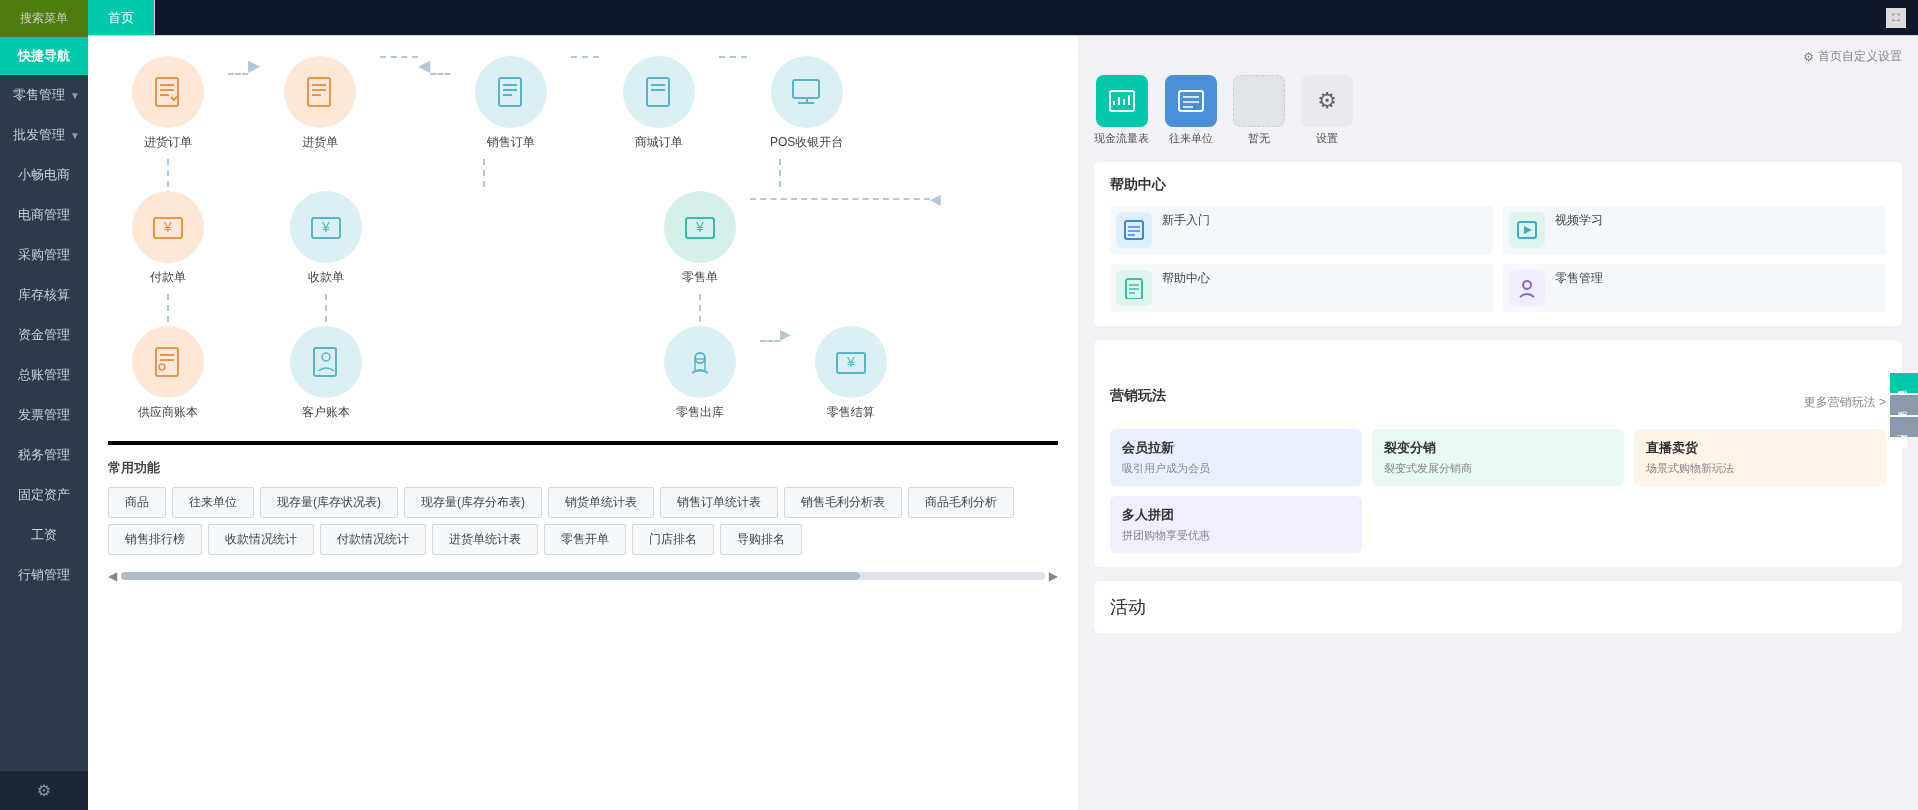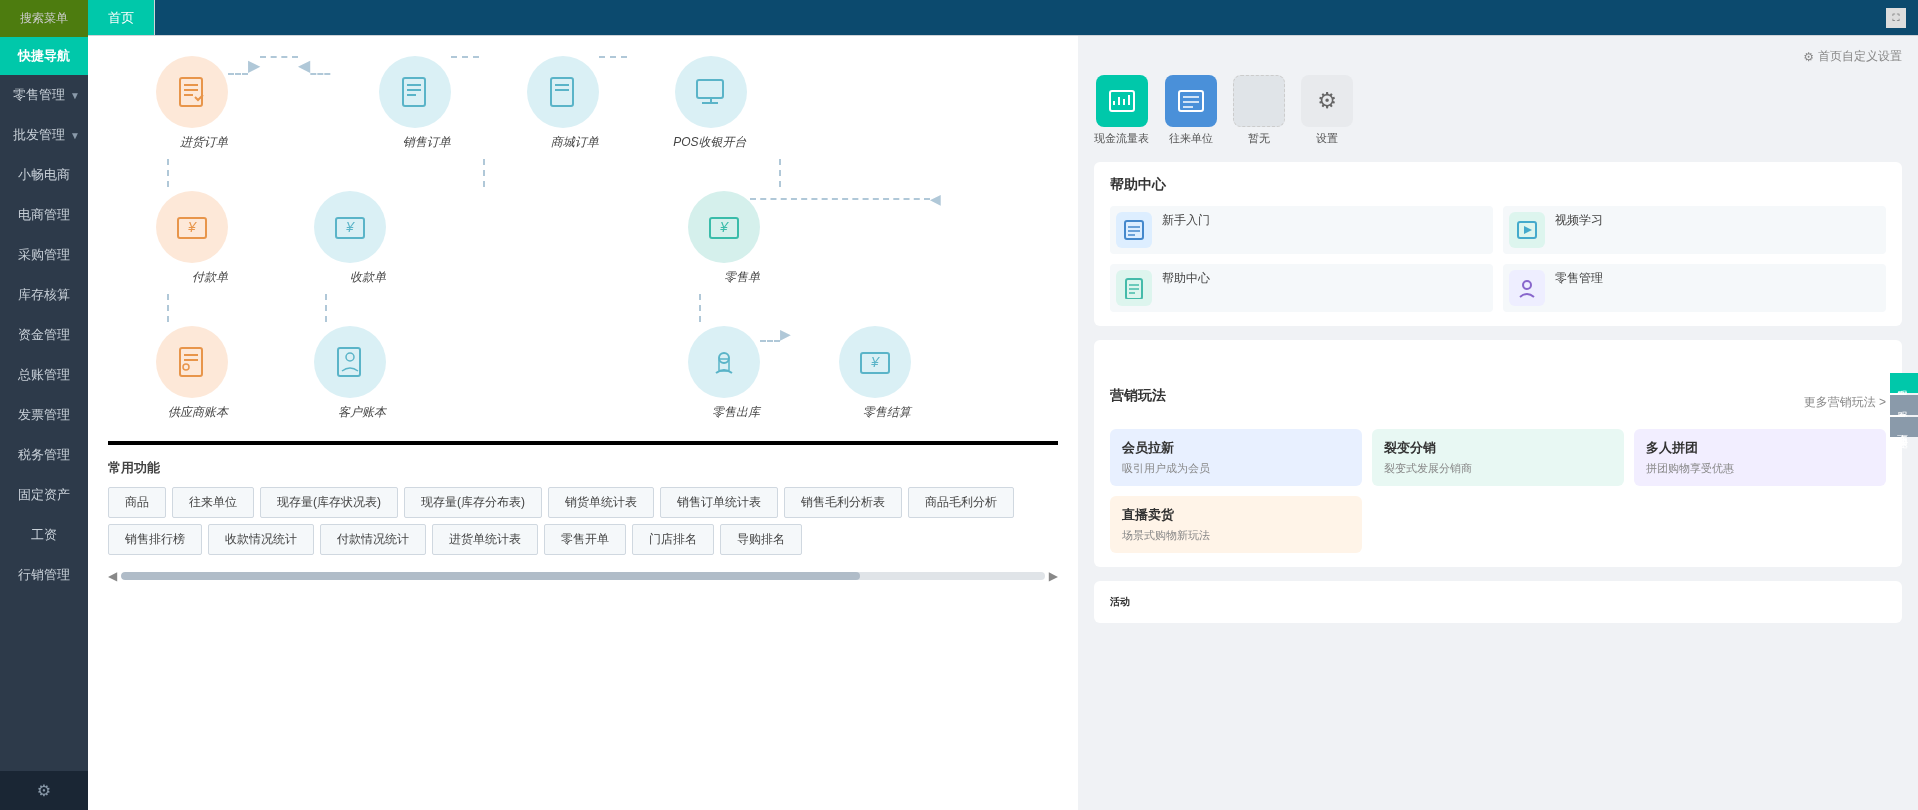--- a/index.html
+++ b/index.html
@@ -57,21 +57,21 @@
     
     .main {
       flex: 1;
       display: flex;
       flex-direction: column;
       overflow: hidden;
     }
 
     
     .tabbar {
-      background: #0c4a6e;
+      background: #0f172a;
       display: flex;
       align-items: center;
       height: 36px;
       border-bottom: 1px solid #d0d3d8;
       flex-shrink: 0;
     }
     .tab-item {
       padding: 0 20px;
       height: 100%;
       display: flex;
@@ -113,24 +113,23 @@
       background: #fff;
       width: 990px;
       flex-shrink: 0;
       overflow: auto;
       padding: 20px;
     }
 
     .flow-node {
       display: flex;
       flex-direction: column;
-      align-items: flex-end;
+      align-items: center;
       width: 120px;
       flex-shrink: 0;
-      font-style: italic;
     }
 
     .node-circle {
       width: 72px;
       height: 72px;
       border-radius: 50%;
       display: flex;
       align-items: center;
       justify-content: center;
       font-size: 28px;
@@ -366,21 +365,21 @@
       height: 28px;
       margin: 0 auto;
     }
 
     
     .activity-section {
       background: #fff;
       border-radius: 6px;
       padding: 14px 16px;
     }
-    .activity-title { font-size: 10px; color: #333; font-weight: bold; }
+    .activity-title { font-size: 18px; color: #333; font-weight: normal; }
   </style>
 </head>
 <body>
 
 <div class="sidebar">
   <div class="sidebar-search">搜索菜单</div>
   <div class="sidebar-quicknav">快捷导航</div>
   <div class="sidebar-item">
     <span class="label">零售管理</span>
     <span class="arrow">▼</span>
@@ -453,20 +452,31 @@
                 </svg>
             </div>
             <div class="node-label">进货订单</div>
           </div>
 
           <div class="arrow-right">
             <div class="dashed-h" style="width:20px; border-top:2px dashed #b0c8d8;"></div>
             <span style="color:#b0c8d8; font-size:16px;">▶</span>
           </div>
 
+          <div class="flow-node">
+            <div class="node-circle orange">
+              <svg width="34" height="34" viewBox="0 0 34 34">
+                  <rect x="5" y="3" width="22" height="28" rx="2" fill="none" stroke="#e8954a" stroke-width="2"></rect>
+                  <line x1="9" y1="10" x2="23" y2="10" stroke="#e8954a" stroke-width="2"></line>
+                  <line x1="9" y1="15" x2="23" y2="15" stroke="#e8954a" stroke-width="2"></line>
+                  <line x1="9" y1="20" x2="18" y2="20" stroke="#e8954a" stroke-width="2"></line>
+                </svg>
+            </div>
+            <div class="node-label">进货单</div>
+          </div>
 
           <div style="width:38px; display:flex; align-items:flex-end; padding-bottom:32px;">
             <div style="border-top:2px dashed #b0c8d8; width:100%;"></div>
           </div>
 
 
           <div class="arrow-right" style="transform: scaleX(-1);">
             <div class="dashed-h" style="width:20px; border-top:2px dashed #b0c8d8;"></div>
             <span style="color:#b0c8d8; font-size:16px;">▶</span>
           </div>
@@ -777,27 +787,27 @@
         </div>
         <div class="marketing-grid">
           <div class="marketing-item" style="background:#e8f0ff;">
             <div class="marketing-item-title">会员拉新</div>
             <div class="marketing-item-desc">吸引用户成为会员</div>
           </div>
           <div class="marketing-item green">
             <div class="marketing-item-title">裂变分销</div>
             <div class="marketing-item-desc">裂变式发展分销商</div>
           </div>
+          <div class="marketing-item orange">
+            <div class="marketing-item-title">直播卖货</div>
+            <div class="marketing-item-desc">场景式购物新玩法</div>
+          </div>
           <div class="marketing-item purple">
             <div class="marketing-item-title">多人拼团</div>
             <div class="marketing-item-desc">拼团购物享受优惠</div>
-          </div>
-          <div class="marketing-item orange">
-            <div class="marketing-item-title">直播卖货</div>
-            <div class="marketing-item-desc">场景式购物新玩法</div>
           </div>
         </div>
       </div>
 
       <div class="activity-section">
         <div class="activity-title">活动</div>
       </div>
     </div>
   </div>
 </div>

